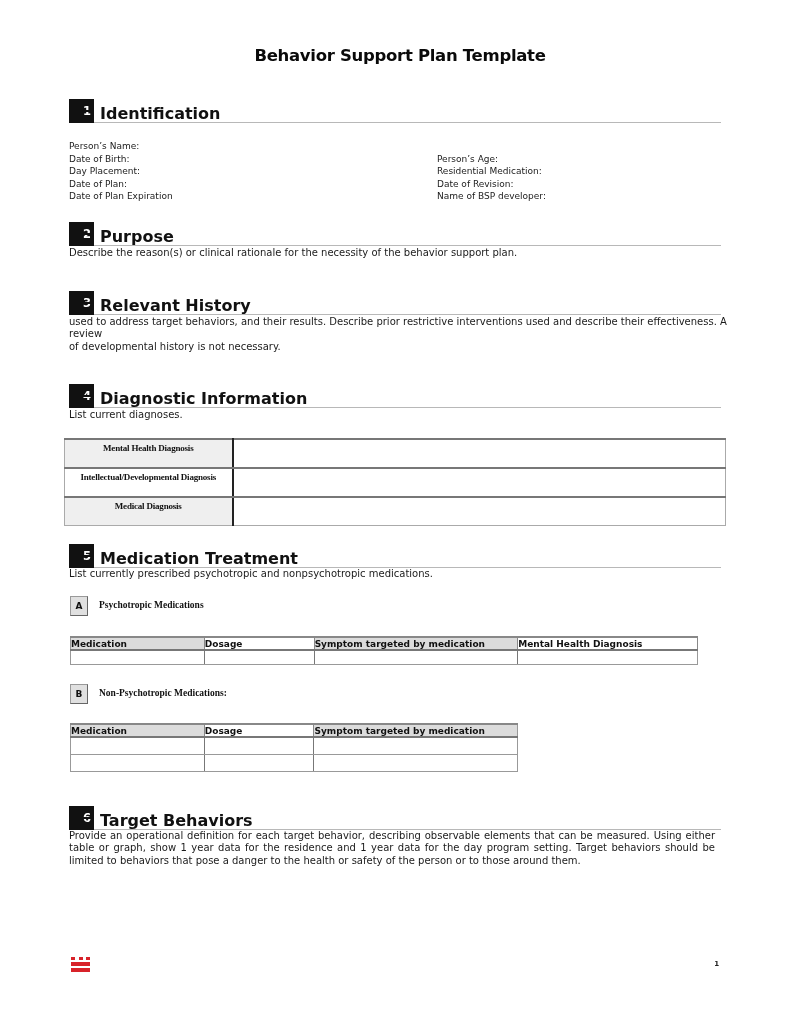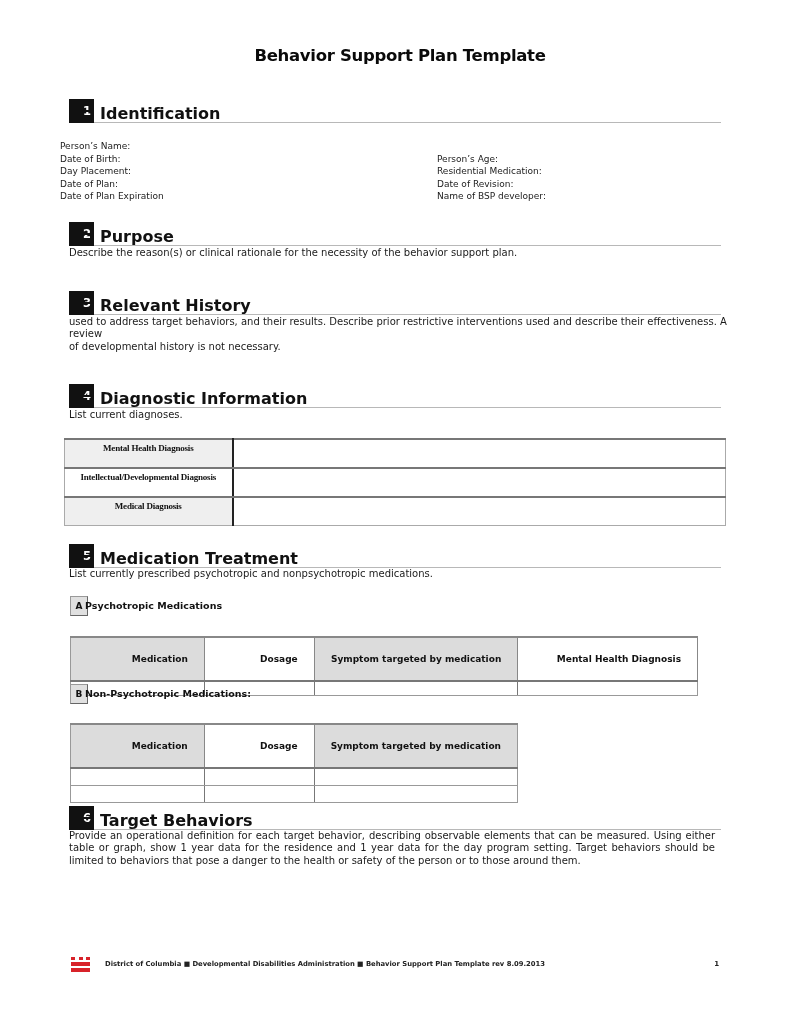--- a/index.html
+++ b/index.html
@@ -52,30 +52,30 @@
     }
     .diag-table tr.white td.label { background: #ffffff; }
 
     
     .sub-head { position: absolute; left: 70px; height: 20px; }
     .sub-badge {
       position: absolute; left: 0; top: 0; width: 18px; height: 20px;
       background: #e0e0e0; border: 1px solid #999; border-right-color: #666; border-bottom-color: #666;
       font-weight: bold; font-size: 9px; display: flex; align-items: center; justify-content: center;
     }
-    .sub-title { position: absolute; left: 15px; top: 4px; font-weight: bold; font-size: 9.5px; white-space: nowrap; }
+    .sub-title { position: absolute; left: 29px; top: 4px; font-weight: bold; font-size: 9.5px; white-space: nowrap; font-family: Liberation Serif, serif; }
 
     
     .med-table {
       position: absolute; left: 70px; border-collapse: collapse;
       border-top: 2px solid #888; border-left: 1px solid #999; border-right: 1px solid #999;
     }
     .med-table th {
-      height: 13px; font-size: 9px; font-weight: bold; text-align: right;
-      border-bottom: 2px solid #777; padding: 16px;
+      height: 13px; font-size: 9px; font-weight: bold; text-align: left;
+      border-bottom: 2px solid #777; padding: 0;
     }
     .med-table th.gray { background: #dcdcdc; }
     .med-table th.white { background: #ffffff; border-left: 1px solid #888; border-right: 1px solid #888; }
     .med-table td { height: 14px; border-bottom: 1px solid #999; border-right: 1px solid #777; }
     .med-table td:last-child { border-right: none; }
     .med-table.b td { height: 17px; }
 
     
     .footer { position: absolute; left: 71px; top: 956px; width: 650px; height: 20px; }
     .flag { position: absolute; left: 0; top: 0; width: 19px; height: 18px; }
@@ -89,21 +89,21 @@
   </style>
 </head>
 <body>
 
 <div class="page-title">Behavior Support Plan Template</div>
 
 <div class="section-head" style="top:99px;">
   <div class="badge">1</div>
   <div class="section-title">Identification</div>
 </div>
-<div class="id-col" style="left:60px; top:140px;">
+<div class="id-col" style="left:69px; top:140px;">
   <div>Person’s Name:</div>
   <div>Date of Birth:</div>
   <div>Day Placement:</div>
   <div>Date of Plan:</div>
   <div>Date of Plan Expiration</div>
 </div>
 <div class="id-col" style="left:413px; top:152.6px;margin-left:24px;">
   <div>Person’s Age:</div>
   <div>Residential Medication:</div>
   <div>Date of Revision:</div>
@@ -210,15 +210,14 @@
 <div class="footer">
   <div class="flag">
     <div class="stars">
         <span></span>
         <span></span>
         <span></span>
       </div>
     <div class="bar" style="top:6px;"></div>
     <div class="bar" style="top:12px;"></div>
   </div>
-  <div class="footer-text">District of Columbia ■ Developmental Disabilities Administration ■ Behavior Support Plan Template rev 8.09.2013</div>
   <div class="page-num">1</div>
 </div>
 
 </body></html>

